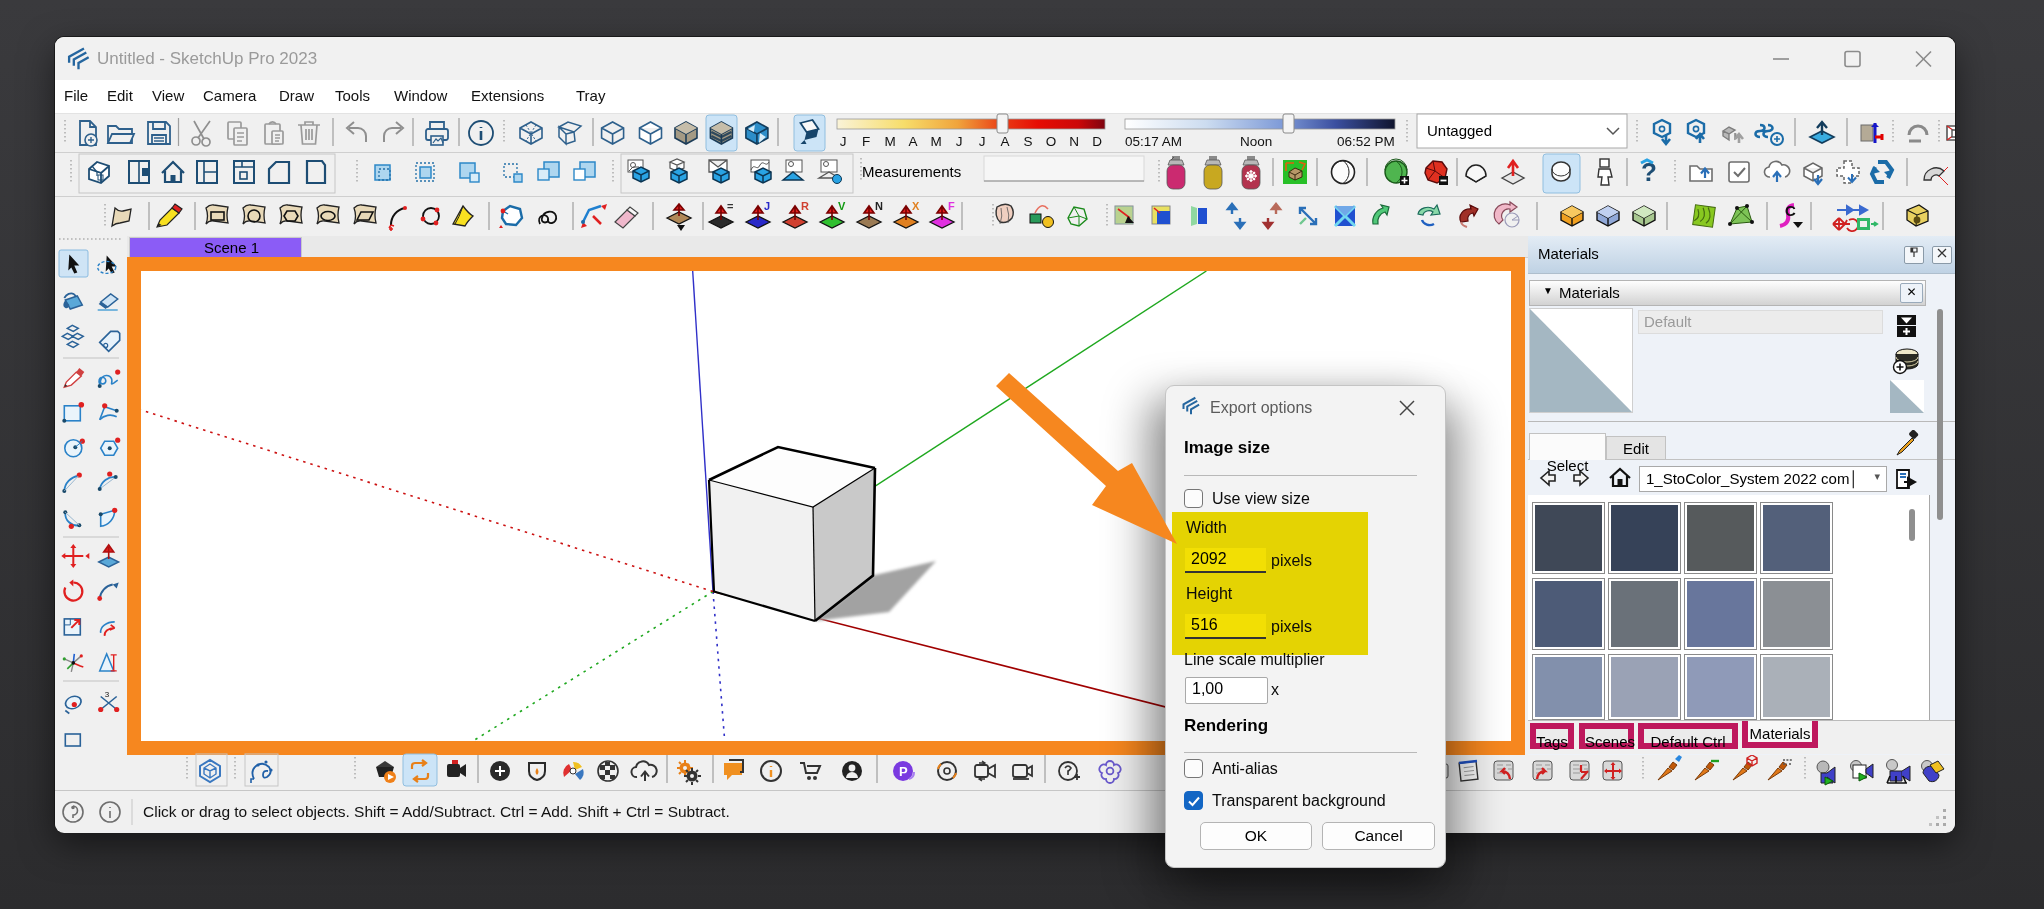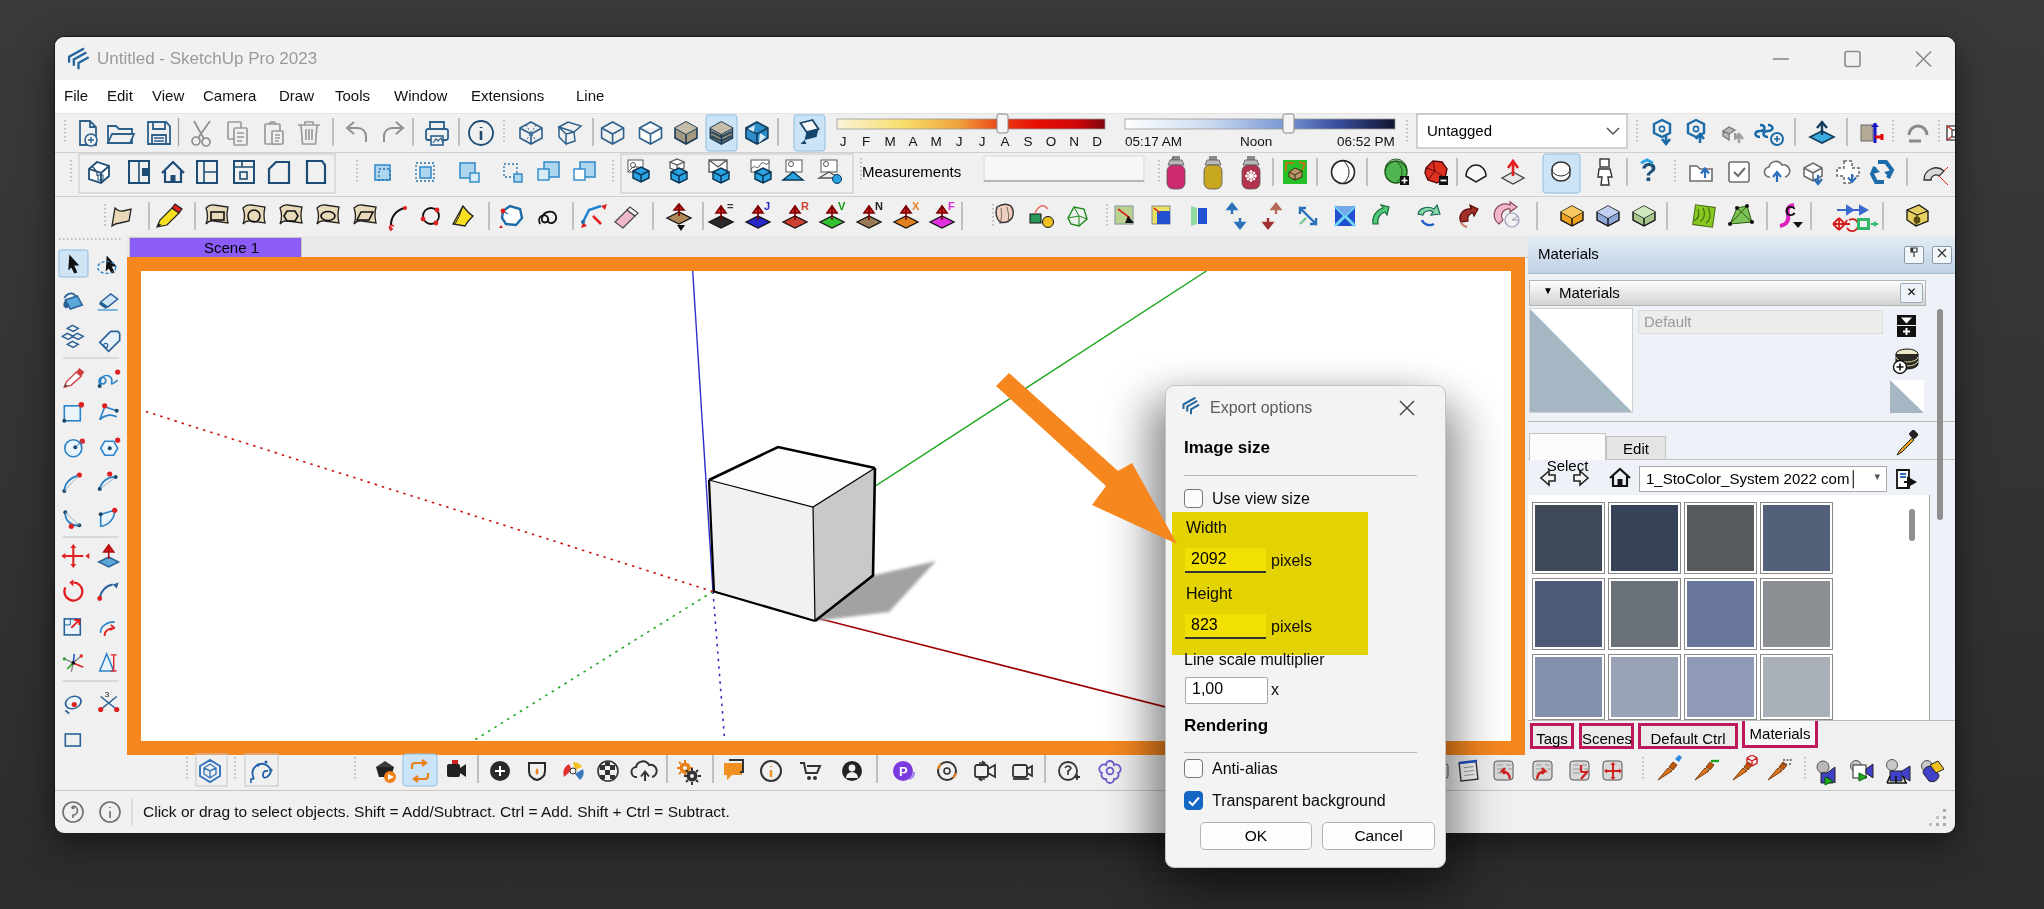--- a/index.html
+++ b/index.html
@@ -42,21 +42,21 @@
        border-radius:9px;box-shadow:-18px 14px 44px rgba(0,0,0,.4),18px 22px 44px rgba(0,0,0,.33);z-index:50;box-sizing:border-box;}
   .dlg-b{font-size:17px;font-weight:bold;color:#000;}
   .dlg-l{font-size:16px;color:#0a0a0a;}
   .dlg-cb{width:17px;height:17px;background:#fcfcfc;border:1px solid #767676;border-radius:4px;}
   .dlg-cbon{background:#1366c4;border-color:#1366c4;}
   .dlg-in{width:75px;height:21px;border-bottom:2px solid #333;font-size:16px;color:#000;padding:2px 0 0 6px;}
   .dlg-in3{border:1px solid #a9a9a9;border-radius:2px;height:23px;}
   .dlg-btn{height:26px;background:#fdfdfd;border:1px solid #b4b4b4;border-radius:5px;font-size:15.5px;color:#000;
            text-align:center;line-height:26px;margin-left:16px;}
   .sw{position:absolute;width:73px;height:72px;border:1px solid #8a8a8a;box-shadow:inset 0 0 0 2px #fff;box-sizing:border-box;}
-  .ptab{position:absolute;top:2px;height:26px;background:#ebebeb;border:3px solid #be185d;font-size:15px;color:#000;
+  .ptab{position:absolute;top:2px;height:26px;background:#ebebeb;border:6px solid #be185d;font-size:15px;color:#000;
         text-align:center;padding-top:4px;box-sizing:border-box;}
   .ptabsel{background:#f7f7f7;border-top:none;height:27px;top:0;}
 </style>
 </head>
 <body>
 <div id="win" class="abs">
   <div id="titlebar" class="abs"></div>
   <svg class="abs" style="left:11px;top:10px" width="25" height="25" viewBox="0 0 32 32">
     <g fill="none" stroke="#25669f" stroke-width="3">
       <path d="M26,7 L10,16 L10,24"></path>
@@ -75,21 +75,21 @@
   </svg>
   <div id="menubar" class="abs">
     <span class="menuitem" style="left:9px">File</span>
     <span class="menuitem" style="left:52px">Edit</span>
     <span class="menuitem" style="left:97px">View</span>
     <span class="menuitem" style="left:148px">Camera</span>
     <span class="menuitem" style="left:224px">Draw</span>
     <span class="menuitem" style="left:280px">Tools</span>
     <span class="menuitem" style="left:339px">Window</span>
     <span class="menuitem" style="left:416px">Extensions</span>
-    <span class="menuitem" style="left:521px">Line</span>
+    <span class="menuitem" style="left:521px">Tray</span>
   </div>
   <div id="tb1" class="abs"></div>
   <svg class="abs" style="left:0;top:75px" width="1900" height="40" viewBox="0 0 1900 40">
     <defs>
       <linearGradient id="mgrad" x1="0" y1="0" x2="1" y2="0">
         <stop offset="0" stop-color="#faf3d8"></stop>
           <stop offset=".25" stop-color="#f7dd6a"></stop>
         <stop offset=".45" stop-color="#f0a43c"></stop>
           <stop offset=".62" stop-color="#ea3b14"></stop>
         <stop offset=".75" stop-color="#e60d04"></stop>
@@ -1230,21 +1230,21 @@
   </svg>
   <span class="abs dlg-b" style="left:18px;top:52px">Image size</span>
   <div class="abs dlg-rule" style="left:18px;top:89px;width:233px"></div>
   <div class="abs dlg-cb" style="left:18px;top:103px"></div>
   <span class="abs dlg-l" style="left:46px;top:104px">Use view size</span>
   <div class="abs" style="left:5.5px;top:126px;width:196px;height:143px;background:#e4d303"></div>
   <span class="abs dlg-l" style="left:20px;top:133px">Width</span>
   <div class="abs dlg-in" style="left:19px;top:162px;background:#f2df04"><span>2092</span></div>
   <span class="abs dlg-l" style="left:105px;top:166px">pixels</span>
   <span class="abs dlg-l" style="left:20px;top:199px">Height</span>
-  <div class="abs dlg-in" style="left:19px;top:228px;background:#f2df04"><span>823</span></div>
+  <div class="abs dlg-in" style="left:19px;top:228px;background:#f2df04"><span>516</span></div>
   <span class="abs dlg-l" style="left:105px;top:232px">pixels</span>
   <span class="abs dlg-l" style="left:18px;top:265px">Line scale multiplier</span>
   <div class="abs dlg-in dlg-in3" style="left:19px;top:291px;background:#fff"><span>1,00</span></div>
   <span class="abs dlg-l" style="left:105px;top:295px">x</span>
   <span class="abs dlg-b" style="left:18px;top:330px">Rendering</span>
   <div class="abs dlg-rule" style="left:18px;top:366px;width:233px"></div>
   <div class="abs dlg-cb" style="left:18px;top:373px"></div>
   <span class="abs dlg-l" style="left:46px;top:374px">Anti-alias</span>
   <div class="abs dlg-cb dlg-cbon" style="left:18px;top:405px">
     <svg width="18" height="18" viewBox="0 0 18 18">

